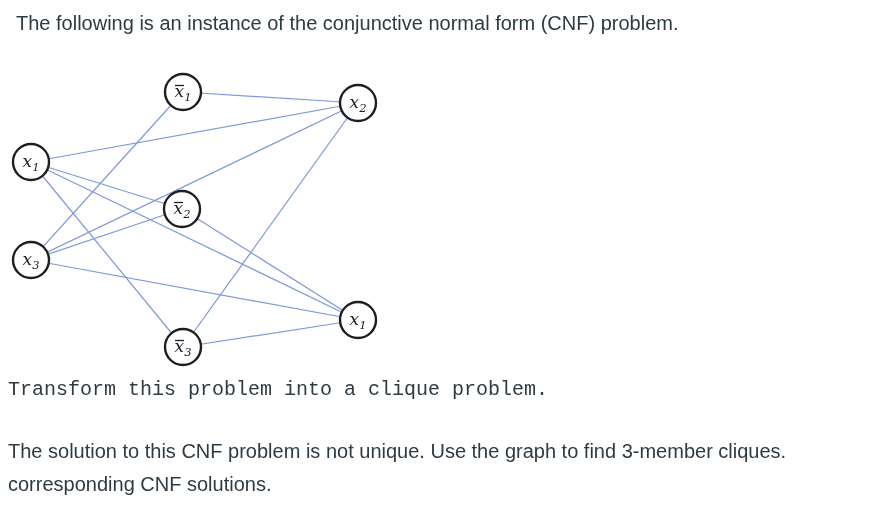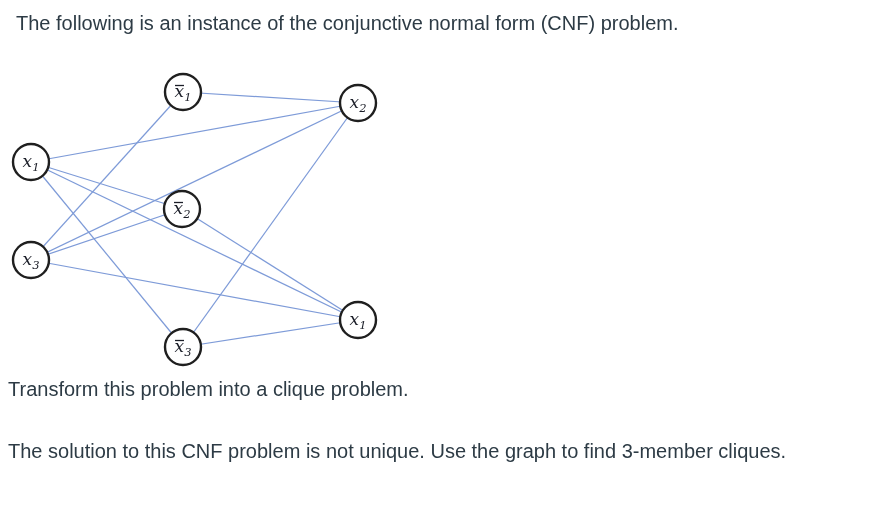--- a/index.html
+++ b/index.html
@@ -17,21 +17,21 @@
   }
   .text-line {
     position: absolute;
     left: 8px;
     font-size: 20px;
     line-height: 33px;
     color: #2d3b45;
     white-space: nowrap;
   }
   #intro-text       { top: 7px; margin-left: 8px;   }
-  #transform-text   { top: 373px; }
+  #transform-text   { top: 373px; font-family: Liberation Mono, monospace; }
   #solution-text    { top: 419px; white-space: normal; width: 860px; margin-top: 16px; }
   #solution-text .sline { white-space: nowrap; }
   #graph-wrap {
     position: absolute;
     left: 0;
     top: 69px;
     width: 420px;
     height: 312px;
   }
   svg text {
@@ -90,13 +90,14 @@
         <text x="183" y="283" text-anchor="middle" font-size="17"><tspan>x</tspan><tspan font-size="11.5" dy="4">3</tspan></text>
         <line x1="175" x2="184" y1="271.5" y2="271.5" stroke="#1b1e28" stroke-width="1.3"></line>
       </g>
     </svg>
 </div>
 
 <div id="transform-text" class="text-line">Transform this problem into a clique problem.</div>
 
 <div id="solution-text" class="text-line">
   <div class="sline">The solution to this CNF problem is not unique. Use the graph to find 3-member cliques.</div>
+  <div class="sline">corresponding CNF solutions.</div>
 </div>
 
 </body></html>

